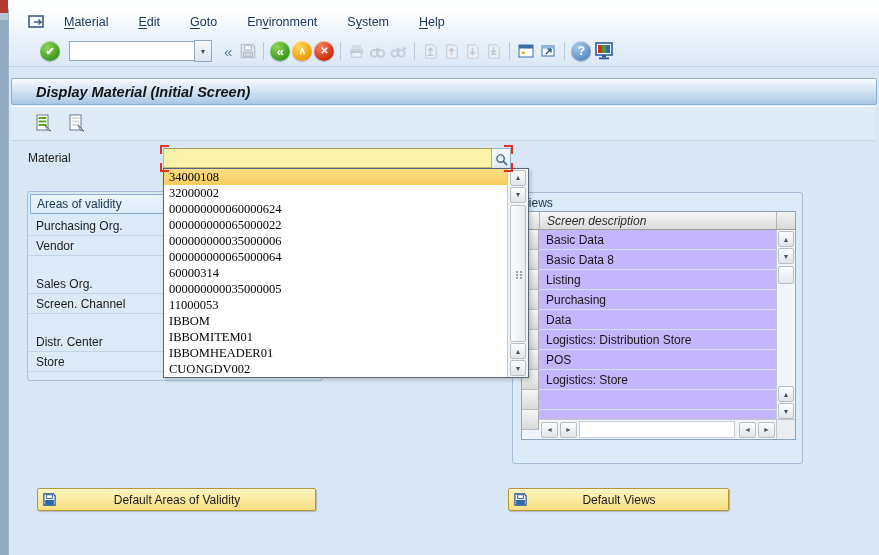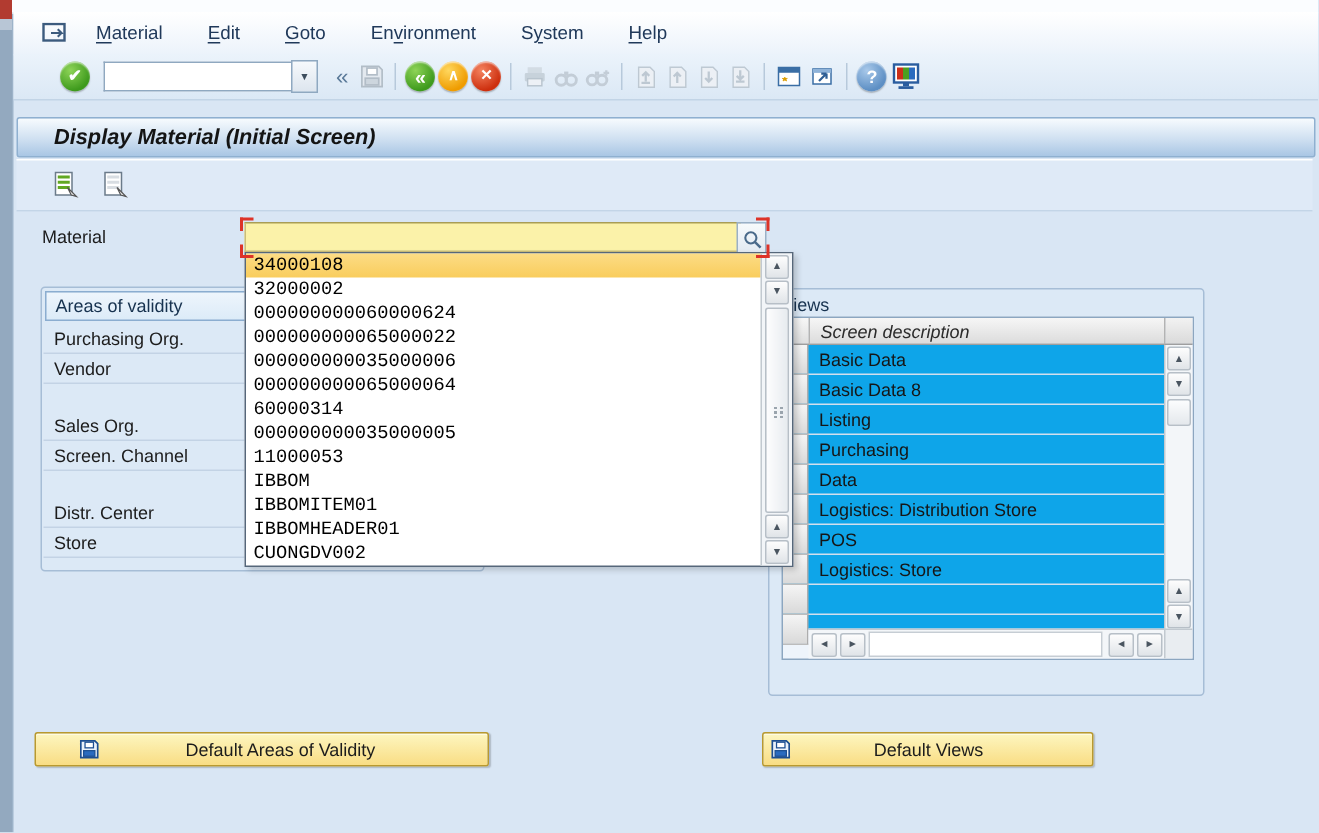--- a/index.html
+++ b/index.html
@@ -85,21 +85,21 @@
   .views-title{position:absolute;left:8px;top:3px;font-size:12px;color:#17324f;}
 
   
   .vtable{position:absolute;left:8px;top:18px;width:273px;height:227px;
     border:1px solid #8ca6c0;background:#eef4fb;}
   .vt-header{position:absolute;left:0;top:0;right:0;height:18px;display:flex;}
   .vt-corner{width:17px;background:linear-gradient(#f7f7f7,#dedede);border-right:1px solid #b3b3b3;border-bottom:1px solid #9e9e9e;}
   .vt-htext{flex:1;background:linear-gradient(#f6f6f6,#dcdcdc);border-bottom:1px solid #9e9e9e;
     font-size:12px;color:#2b2b2b;display:flex;align-items:center;padding-left:7px;font-style:italic;}
   .vt-hcorner{width:18px;background:linear-gradient(#f2f2f2,#dadada);border-left:1px solid #b3b3b3;border-bottom:1px solid #9e9e9e;}
-  .vt-body{position:absolute;left:0;top:18px;right:18px;bottom:19px;background:#0ea5e9;}
+  .vt-body{position:absolute;left:0;top:18px;right:18px;bottom:19px;background:#c4b5fd;}
   .vrow{height:19px;display:flex;border-bottom:1px solid #d2dfee;}
   .rowsel{width:16px;background:linear-gradient(#f5f5f5,#d9d9d9);border-right:1px solid #adadad;border-bottom:1px solid #bcbcbc;margin-bottom:-1px;}
   .vtxt{flex:1;font-size:12px;color:#161616;display:flex;align-items:center;padding-left:7px;white-space:nowrap;overflow:hidden;}
   .vt-vscroll{position:absolute;right:0;top:18px;width:18px;bottom:19px;
     background:#f3f6f9;border-left:1px solid #c2c9d0;display:flex;flex-direction:column;align-items:center;}
   .sbtn{width:16px;height:16px;margin-top:1px;background:linear-gradient(#fdfdfd,#e0e4e8);
     border:1px solid #b7bfc7;border-radius:2px;color:#4a5560;font-size:7px;
     display:flex;align-items:center;justify-content:center;box-sizing:border-box;}
   .vthumb{width:16px;height:18px;margin-top:2px;background:linear-gradient(#fcfdfe,#e4e8ec);
     border:1px solid #b7bfc7;border-radius:2px;box-sizing:border-box;}
@@ -109,41 +109,41 @@
   .hbtn{width:17px;height:16px;margin-left:2px;background:linear-gradient(#fdfdfd,#e0e4e8);
     border:1px solid #b7bfc7;border-radius:2px;color:#4a5560;font-size:7px;
     display:flex;align-items:center;justify-content:center;box-sizing:border-box;}
   .htrack{flex:1;height:15px;background:#fff;border:1px solid #c6cdd4;margin:0 2px;}
   .vt-brcorner{position:absolute;right:0;bottom:0;width:18px;height:19px;background:#e9edf1;border-left:1px solid #c2c9d0;border-top:1px solid #c2c9d0;}
 
   
   .dropdown{position:absolute;left:163px;top:168px;width:364px;height:208px;z-index:50;
     background:#fff;border:1px solid #56677a;box-shadow:2px 2px 4px rgba(0,0,0,.18);}
   .dd-list{position:absolute;left:0;top:0;right:20px;bottom:0;}
-  .dd-row{height:16px;line-height:16px;font-family:Liberation Mono, monospace;
+  .dd-row{height:16px;line-height:16px;font-family:Liberation Serif, serif;
     font-size:12.5px;color:#000;padding-left:5px;white-space:nowrap;}
   .dd-row.highlighted{background:linear-gradient(#fcdc85,#f9cd5d);}
   .dd-scroll{position:absolute;right:0;top:0;width:20px;bottom:0;background:#f2f5f8;
     border-left:1px solid #c2c9d0;display:flex;flex-direction:column;align-items:center;}
   .dd-thumb{width:16px;height:138px;margin-top:2px;background:linear-gradient(90deg,#fdfdfe,#e7ebef);
     border:1px solid #b7bfc7;border-radius:2px;box-sizing:border-box;position:relative;}
   .grip{position:absolute;left:4px;top:64px;width:8px;height:9px;
     background:
       radial-gradient(circle 1px at 2px 2px,#9aa4ad 99%,transparent),
       radial-gradient(circle 1px at 6px 2px,#9aa4ad 99%,transparent),
       radial-gradient(circle 1px at 2px 5px,#9aa4ad 99%,transparent),
       radial-gradient(circle 1px at 6px 5px,#9aa4ad 99%,transparent),
       radial-gradient(circle 1px at 2px 8px,#9aa4ad 99%,transparent),
       radial-gradient(circle 1px at 6px 8px,#9aa4ad 99%,transparent);}
 
   
   .def-btn{position:absolute;top:488px;height:21px;display:flex;align-items:center;
     background:linear-gradient(#fdf6c0,#f9dd84);border:1px solid #b9992f;border-radius:2px;
     box-shadow:inset 0 1px 0 #fffbe0,1px 1px 1px rgba(0,0,0,.2);cursor:default;}
-  .btn-areas{left:23px;width:277px;padding-left:24px;}
+  .btn-areas{left:37px;width:277px;}
   .btn-views{left:508px;width:219px;}
   .def-btn .bicon{margin-left:4px;display:flex;}
   .def-btn .blabel{flex:1;text-align:center;font-size:12px;color:#1c1c1c;margin-right:18px;}
 </style>
 </head>
 <body>
 
 <div class="canvas">
   <div class="behind-strip"></div>
   <div class="win-edge"></div>

